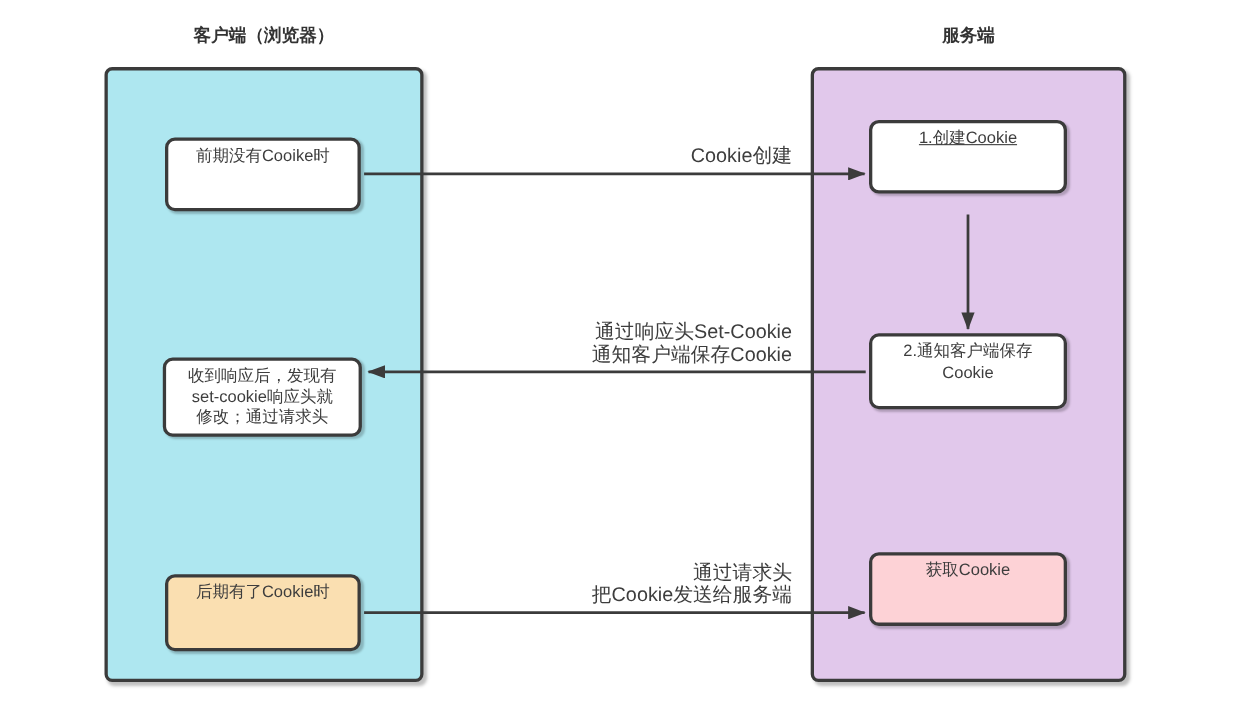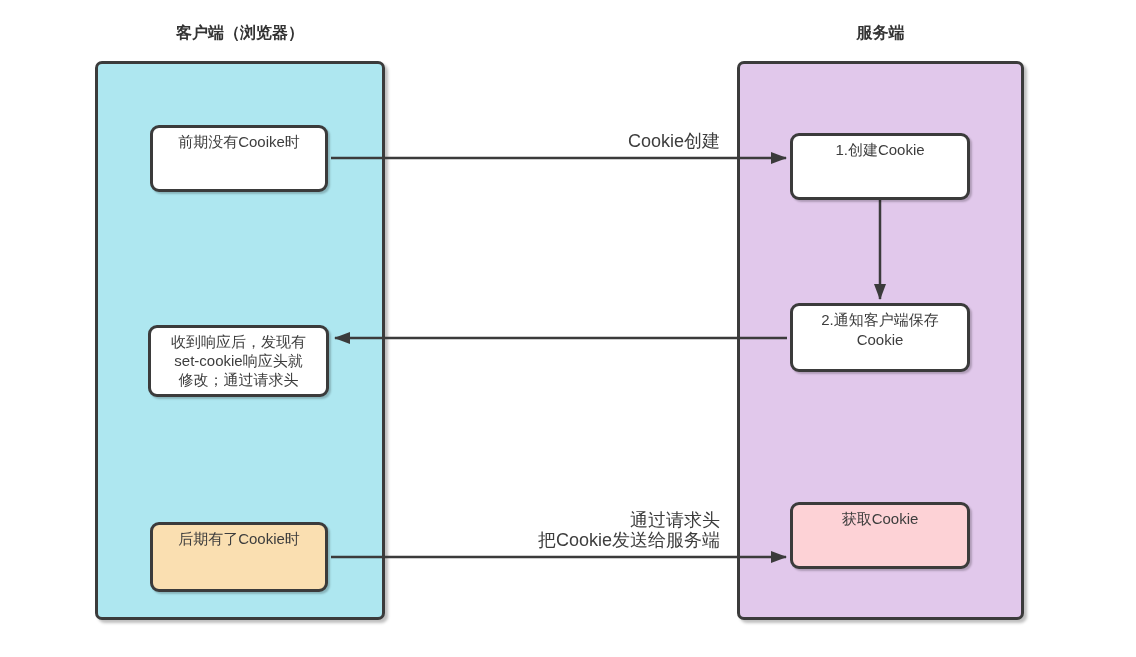--- a/index.html
+++ b/index.html
@@ -39,21 +39,21 @@
     box-shadow:2px 2px 2px rgba(0,0,0,0.22);
     display:flex;flex-direction:column;justify-content:flex-start;align-items:center;
     font-size:15px;line-height:20px;color:var(--text);
     text-align:center;padding:4px;
   }
   .node .line{white-space:nowrap;}
 
   #node-no-cookie   {left:150px;top:125px;width:178px;height:67px;}
   #node-on-response {left:148px;top:301px;width:181px;height:72px;line-height:19px;margin-top:24px;}
   #node-has-cookie  {left:150px;top:522px;width:178px;height:70px;background:var(--has-cookie-bg);}
-  #node-create-cookie{left:790px;top:133px;width:180px;height:67px;}
+  #node-create-cookie{left:790px;top:109px;width:180px;height:67px;text-decoration:underline;}
   #node-notify-client{left:790px;top:303px;width:180px;height:69px;}
   #node-get-cookie  {left:790px;top:502px;width:180px;height:67px;background:var(--get-cookie-bg);}
 
   svg.arrows{position:absolute;left:0;top:0;width:1136px;height:657px;pointer-events:none;}
   svg.arrows line{stroke:var(--border);stroke-width:2.5;}
   svg.arrows .head{fill:var(--border);}
 
   .arrow-label{
     position:absolute;width:320px;text-align:right;
     font-size:18px;line-height:21px;color:var(--text);
@@ -109,19 +109,23 @@
   </div>
 
   <div class="node" id="node-get-cookie">
     <div class="line">获取Cookie</div>
   </div>
 
   <div class="arrow-label" id="label-create">
     <div>Cookie创建</div>
   </div>
 
+  <div class="arrow-label" id="label-set-cookie">
+    <div>通过响应头Set-Cookie</div>
+    <div>通知客户端保存Cookie</div>
+  </div>
 
   <div class="arrow-label" id="label-request">
     <div>通过请求头</div>
     <div>把Cookie发送给服务端</div>
   </div>
 
 </div>
 
 </body></html>

